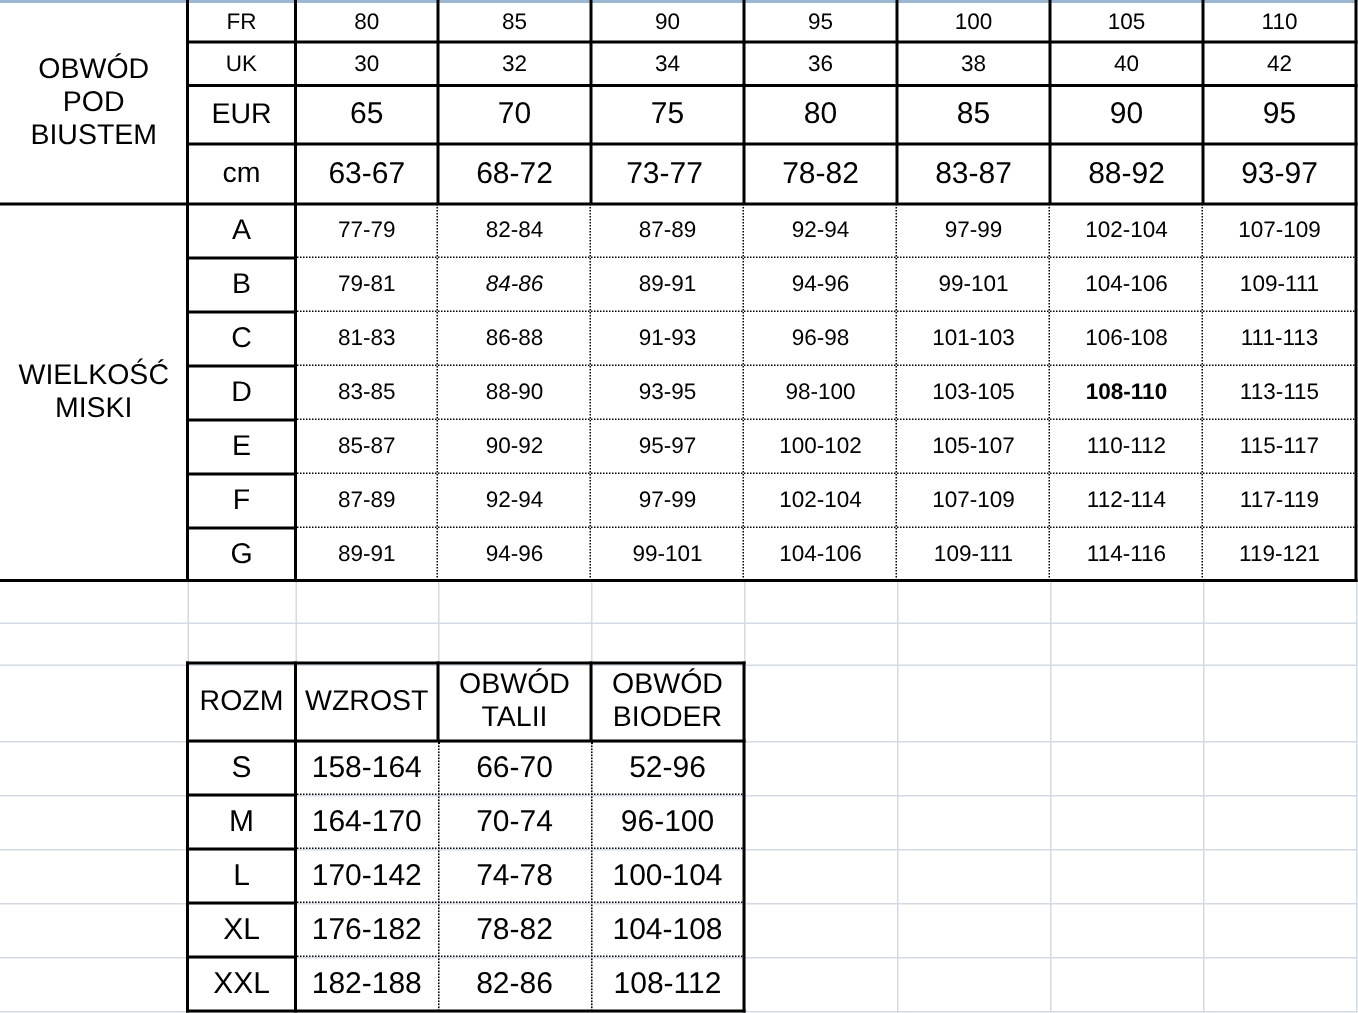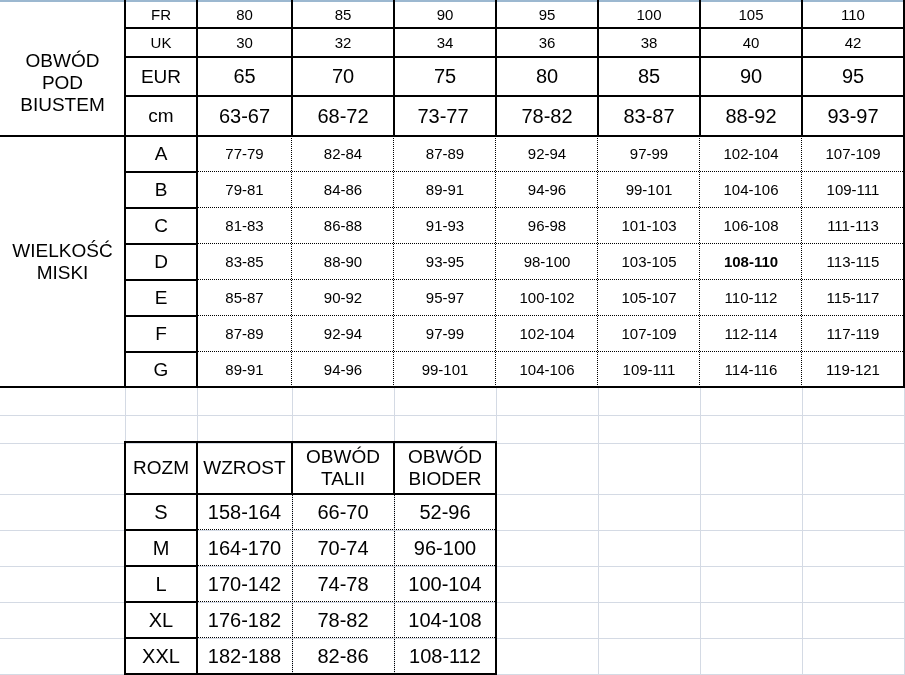--- a/index.html
+++ b/index.html
@@ -41,21 +41,21 @@
     <div class="gv" style="left:292px;top:387px;height:288px;"></div>
     <div class="gv" style="left:394px;top:387px;height:288px;"></div>
     <div class="gv" style="left:496px;top:387px;height:288px;"></div>
     <div class="gv" style="left:598px;top:387px;height:288px;"></div>
     <div class="gv" style="left:700px;top:387px;height:288px;"></div>
     <div class="gv" style="left:802px;top:387px;height:288px;"></div>
     <div class="gv" style="left:904px;top:387px;height:288px;"></div>
   </div>
 
 <div id="bra">
-  <div class="cell sz19" style="left:0;top:16px;width:125px;height:134px;border-radius:12px;">
+  <div class="cell sz19" style="left:0;top:2px;width:125px;height:134px;border-radius:12px;">
     <span style="display:block;width:86px;">OBWÓD POD BIUSTEM</span>
   </div>
   <div class="cell sz19" style="left:0;top:136px;width:125px;height:251px;">
     <span style="display:block;width:116px;">WIELKOŚĆ MISKI</span>
   </div>
 <div class="cell sz13" style="left:125px;top:2px;width:72px;height:26px;">FR</div>
     <div class="cell sz13" style="left:197px;top:2px;width:95px;height:26px;">80</div>
     <div class="cell sz13" style="left:292px;top:2px;width:102px;height:26px;">85</div>
     <div class="cell sz13" style="left:394px;top:2px;width:102px;height:26px;">90</div>
     <div class="cell sz13" style="left:496px;top:2px;width:102px;height:26px;">95</div>
@@ -89,21 +89,21 @@
     <div class="cell sz19" style="left:125px;top:136px;width:72px;height:36px;">A</div>
     <div class="cell sz13" style="left:197px;top:136px;width:95px;height:36px;">77-79</div>
     <div class="cell sz13" style="left:292px;top:136px;width:102px;height:36px;">82-84</div>
     <div class="cell sz13" style="left:394px;top:136px;width:102px;height:36px;">87-89</div>
     <div class="cell sz13" style="left:496px;top:136px;width:102px;height:36px;">92-94</div>
     <div class="cell sz13" style="left:598px;top:136px;width:102px;height:36px;">97-99</div>
     <div class="cell sz13" style="left:700px;top:136px;width:102px;height:36px;">102-104</div>
     <div class="cell sz13" style="left:802px;top:136px;width:102px;height:36px;">107-109</div>
     <div class="cell sz19" style="left:125px;top:172px;width:72px;height:36px;">B</div>
     <div class="cell sz13" style="left:197px;top:172px;width:95px;height:36px;">79-81</div>
-    <div class="cell sz13" style="left:292px;top:172px;width:102px;height:36px;">84-86</div>
+    <div class="cell sz13" style="left:292px;top:172px;width:102px;height:36px;font-style:italic;">84-86</div>
     <div class="cell sz13" style="left:394px;top:172px;width:102px;height:36px;">89-91</div>
     <div class="cell sz13" style="left:496px;top:172px;width:102px;height:36px;">94-96</div>
     <div class="cell sz13" style="left:598px;top:172px;width:102px;height:36px;">99-101</div>
     <div class="cell sz13" style="left:700px;top:172px;width:102px;height:36px;">104-106</div>
     <div class="cell sz13" style="left:802px;top:172px;width:102px;height:36px;">109-111</div>
     <div class="cell sz19" style="left:125px;top:208px;width:72px;height:36px;">C</div>
     <div class="cell sz13" style="left:197px;top:208px;width:95px;height:36px;">81-83</div>
     <div class="cell sz13" style="left:292px;top:208px;width:102px;height:36px;">86-88</div>
     <div class="cell sz13" style="left:394px;top:208px;width:102px;height:36px;">91-93</div>
     <div class="cell sz13" style="left:496px;top:208px;width:102px;height:36px;">96-98</div>

